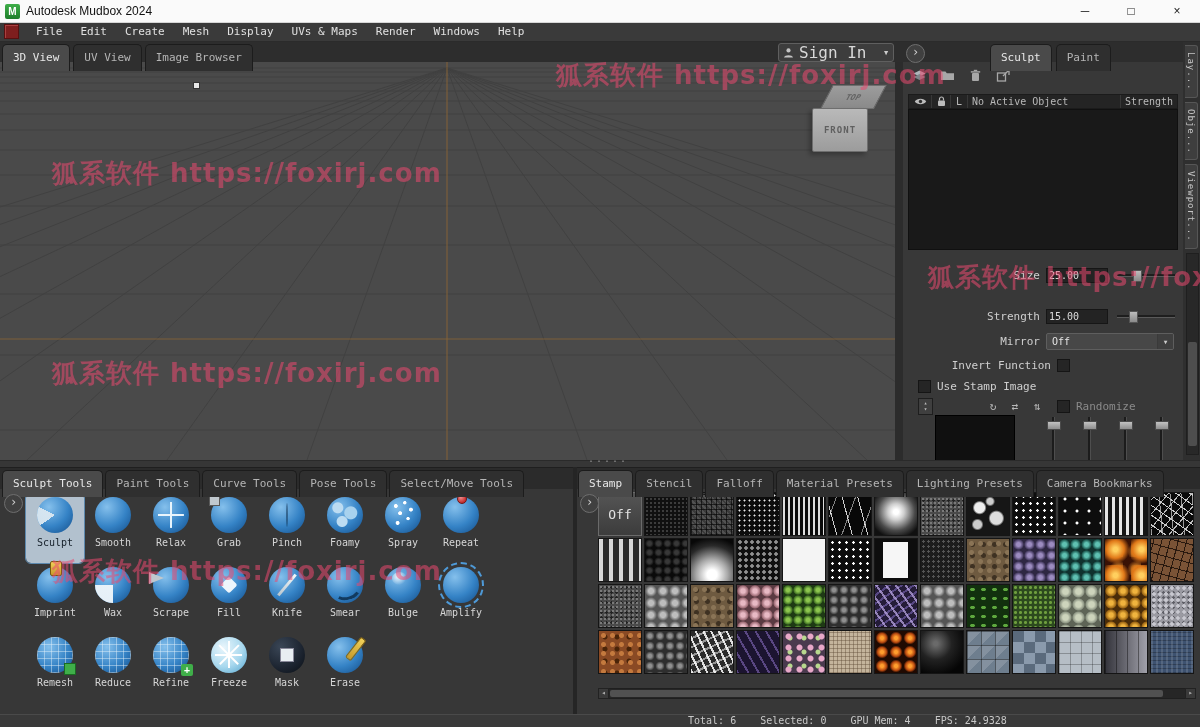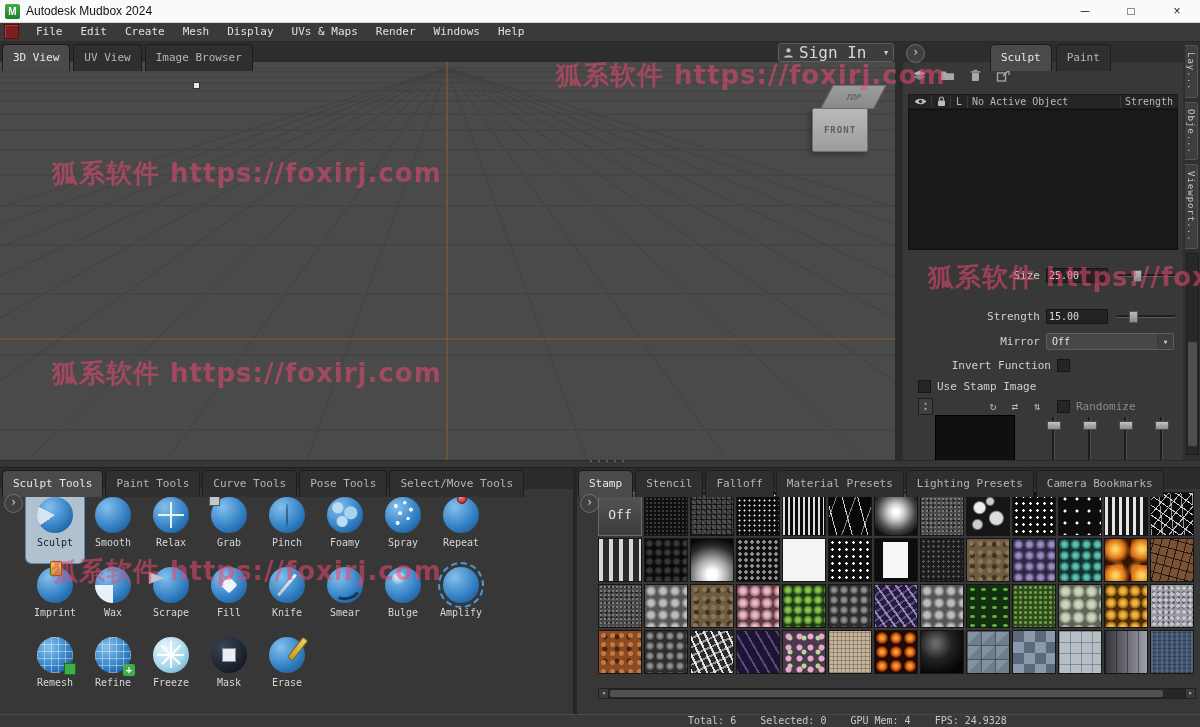--- a/index.html
+++ b/index.html
@@ -553,20 +553,24 @@
         </div>
         <div class="tool">
           <div class="ti ti-amplify"></div>
           <div class="tool-label">Amplify</div>
         </div>
         <div class="tool">
           <div class="ti ti-remesh"></div>
           <div class="tool-label">Remesh</div>
         </div>
         <div class="tool">
+          <div class="ti ti-reduce"></div>
+          <div class="tool-label">Reduce</div>
+        </div>
+        <div class="tool">
           <div class="ti ti-refine"></div>
           <div class="tool-label">Refine</div>
         </div>
         <div class="tool">
           <div class="ti ti-freeze"></div>
           <div class="tool-label">Freeze</div>
         </div>
         <div class="tool">
           <div class="ti ti-mask"></div>
           <div class="tool-label">Mask</div>

